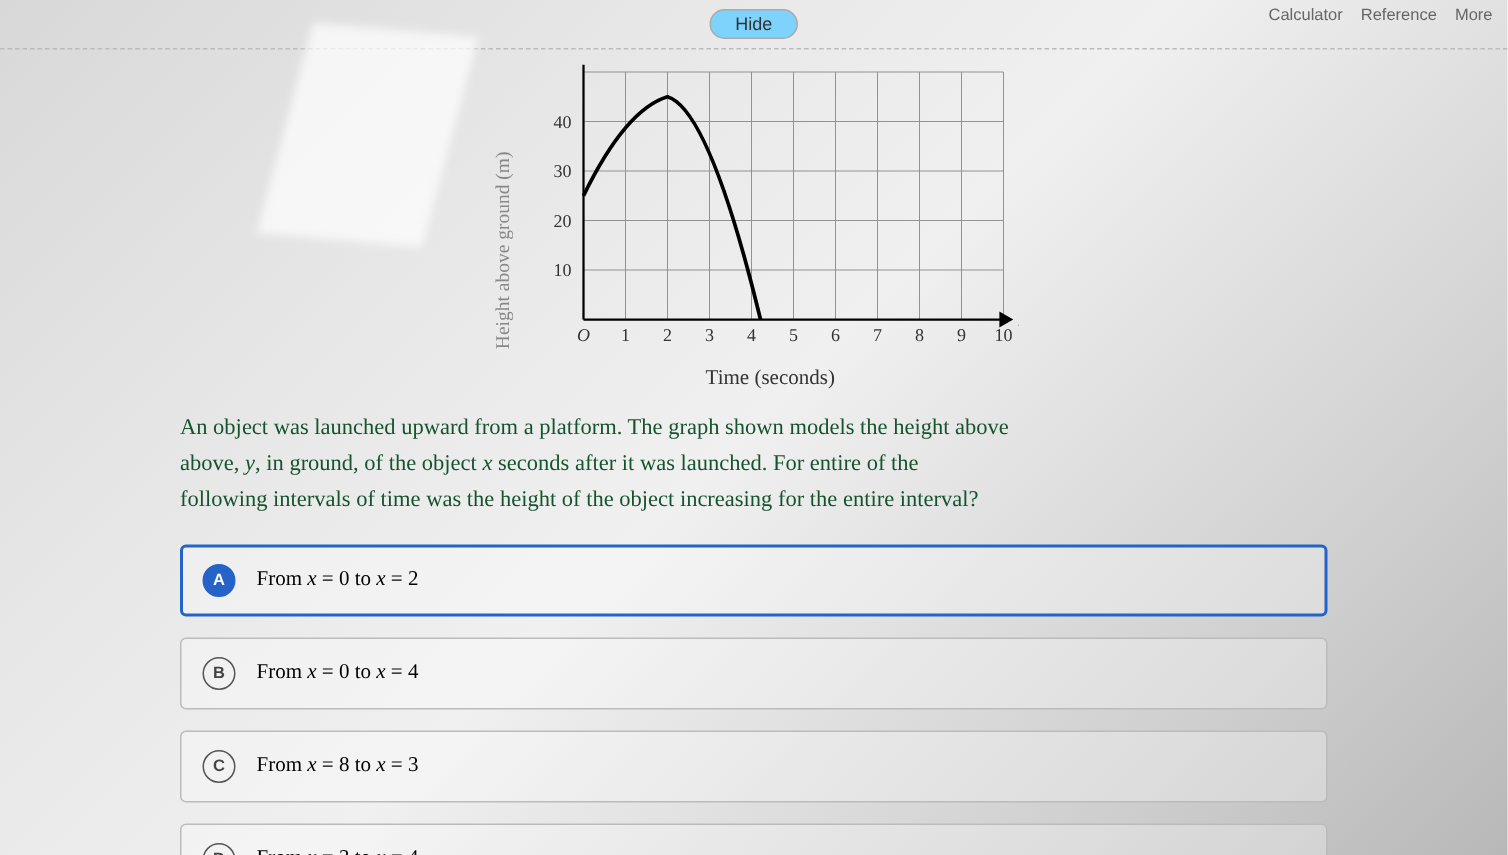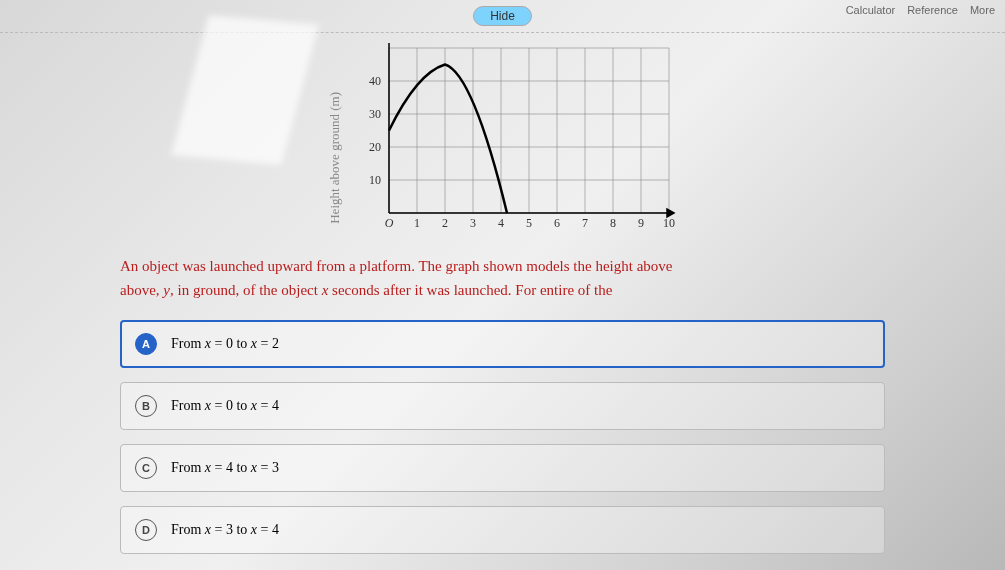--- a/index.html
+++ b/index.html
@@ -64,21 +64,21 @@
     }
     .x-label {
       text-align: center;
       font-size: 14px;
       color: #333;
       margin-top: 2px;
     }
     .question-text {
       font-size: 15px;
       line-height: 1.6;
-      color: #b91c1c;
+      color: #14532d;
       margin-bottom: 18px;
     }
     .question-text .var { font-style: italic; }
     .choices {
       display: flex;
       flex-direction: column;
       gap: 14px;
     }
     .choice {
       border: 1px solid #bbb;
@@ -191,41 +191,43 @@
           <text x="180" y="184" font-size="12" text-anchor="middle" fill="#333">5</text>
           <text x="208" y="184" font-size="12" text-anchor="middle" fill="#333">6</text>
           <text x="236" y="184" font-size="12" text-anchor="middle" fill="#333">7</text>
           <text x="264" y="184" font-size="12" text-anchor="middle" fill="#333">8</text>
           <text x="292" y="184" font-size="12" text-anchor="middle" fill="#333">9</text>
           <text x="320" y="184" font-size="12" text-anchor="middle" fill="#333">10</text>
           <text x="330" y="174" font-size="12" text-anchor="start" fill="#333" font-style="italic">x</text>
 
           <path d="M 40 87.5 Q 68 30 96 21.5 Q 124 30 158 170" stroke="#000" stroke-width="2.5" fill="none"></path>
         </svg>
+        <div class="x-label">Time (seconds)</div>
       </div>
     </div>
   </div>
 
   <div class="question-text">
     <span>An object was launched upward from a platform. The graph shown models the height above</span><br>
     <span>above, </span><span class="var">y</span><span>, in ground, of the object </span><span class="var">x</span><span> seconds after it was launched. For entire of the</span><br>
+    <span>following intervals of time was the height of the object increasing for the entire interval?</span>
   </div>
 
   <div class="choices">
     <div class="choice selected">
       <div class="choice-letter">A</div>
       <div class="choice-text"><span>From </span><span class="var">x</span><span> = 0 to </span><span class="var">x</span><span> = 2</span></div>
     </div>
     <div class="choice">
       <div class="choice-letter">B</div>
       <div class="choice-text"><span>From </span><span class="var">x</span><span> = 0 to </span><span class="var">x</span><span> = 4</span></div>
     </div>
     <div class="choice">
       <div class="choice-letter">C</div>
-      <div class="choice-text"><span>From </span><span class="var">x</span><span> = 4 to </span><span class="var">x</span><span> = 3</span></div>
+      <div class="choice-text"><span>From </span><span class="var">x</span><span> = 8 to </span><span class="var">x</span><span> = 3</span></div>
     </div>
     <div class="choice">
       <div class="choice-letter">D</div>
       <div class="choice-text"><span>From </span><span class="var">x</span><span> = 3 to </span><span class="var">x</span><span> = 4</span></div>
     </div>
   </div>
 
 </div>
 
 </body></html>

